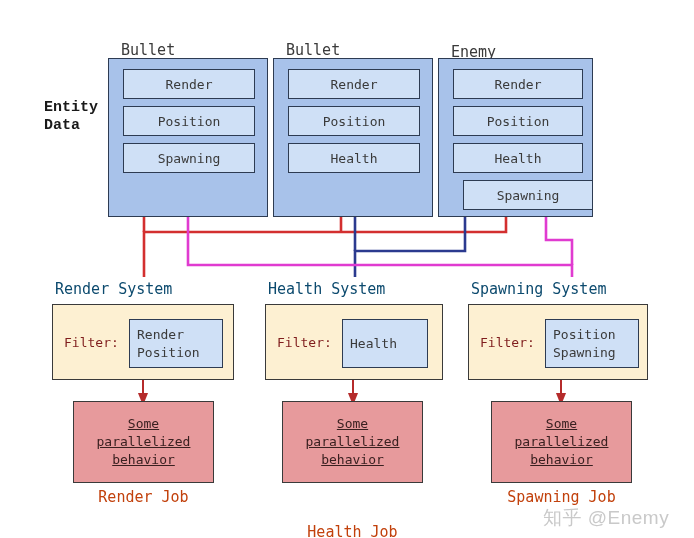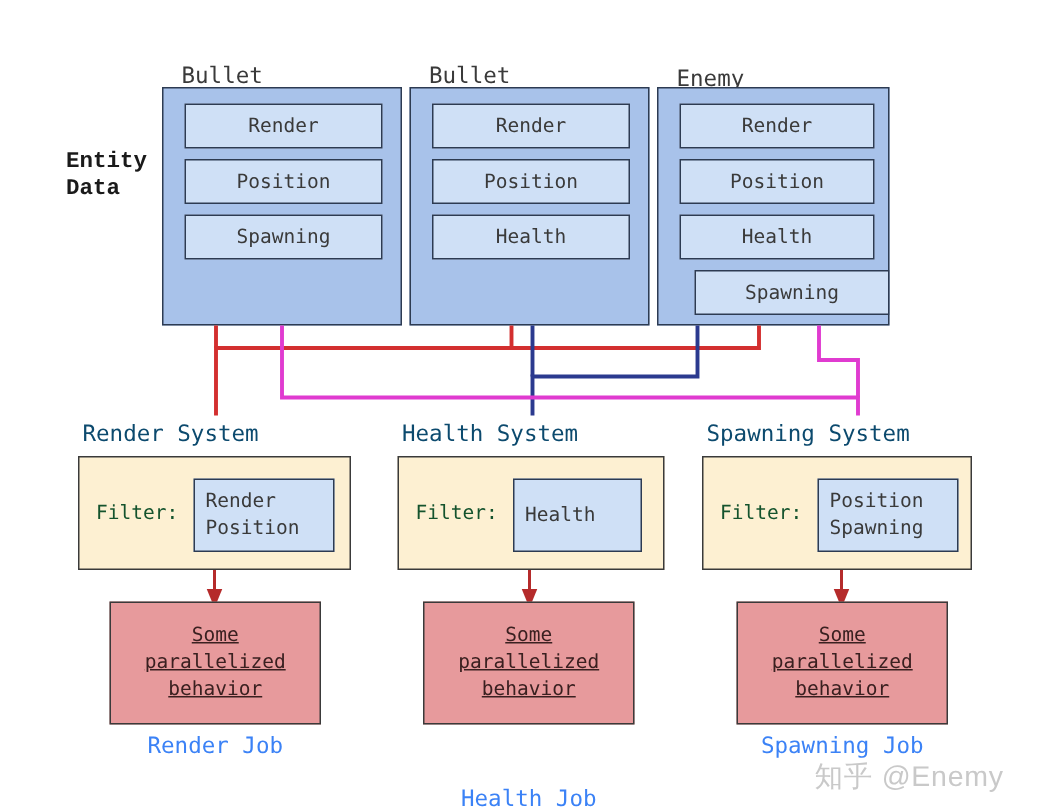--- a/index.html
+++ b/index.html
@@ -65,21 +65,21 @@
     white-space: nowrap;
   }
   .system-box {
     background: #fdf0d2;
     border: 1.5px solid #3a3a3a;
     display: flex;
     align-items: center;
   }
   .filter-label {
     font-size: 13px;
-    color: #14532d;
+    color: #7f1d1d;
     white-space: nowrap;
   }
   .filter-values {
     background: #cfe0f6;
     border: 1.5px solid #2d3b52;
     font-size: 13px;
     color: #3a3a3a;
     line-height: 1.35;
     display: flex;
     flex-direction: column;
@@ -98,21 +98,21 @@
     display: flex;
     flex-direction: column;
     align-items: center;
     justify-content: center;
     text-align: center;
     text-decoration: underline;
   }
   .job-title {
     font-family: "DejaVu Sans Mono", monospace;
     font-size: 15px;
-    color: #3b82f6;
+    color: #c2410c;
     white-space: nowrap;
     text-align: center;
   }
 
   
   .watermark {
     font-family: "Liberation Sans", sans-serif;
     font-size: 19px;
     color: #c9c9c9;
     white-space: nowrap;

